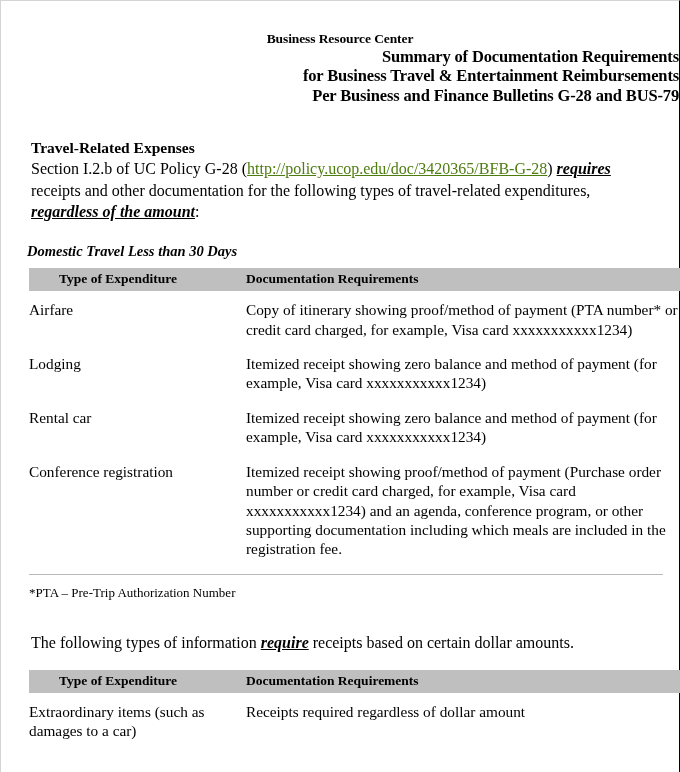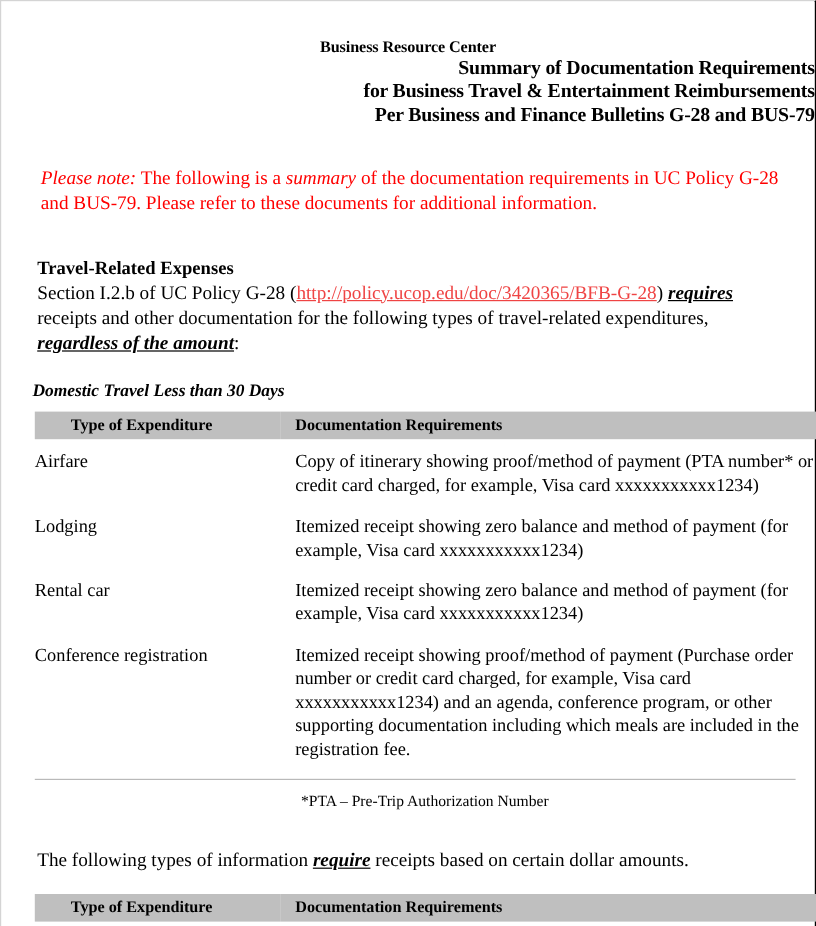--- a/index.html
+++ b/index.html
@@ -59,21 +59,21 @@
     font-weight: bold;
     font-size: 15.5px;
     margin: 34px 0 0 30px;
   }
   .body-para {
     font-size: 16px;
     line-height: 1.33;
     margin: 1px 28px 0 30px;
   }
   a.link {
-    color: #ef4444;
+    color: #4d7c0f;
     text-decoration: underline;
   }
   .biu {
     font-weight: bold;
     font-style: italic;
     text-decoration: underline;
   }
 
   
   .sub-head {
@@ -114,41 +114,39 @@
   .rule {
     height: 0;
     border-top: 1.5px solid #b9b9b9;
     margin: 9px 0 0 28px;
     width: 634px;
   }
   .footnote {
     font-size: 13px;
     margin: 10px 0 0 28px;
     font-family: "Liberation Serif", "DejaVu Serif", serif;
-    text-align: center;
   }
   .mid-para {
     font-size: 16px;
     margin: 33px 0 0 30px;
   }
   .table2-wrap { margin-top: 18px; }
 </style>
 </head>
 <body>
 
 <div class="page">
 
   <div class="title-block">
     <div class="title-line-small">Business Resource Center</div>
     <div class="title-line-big">Summary of Documentation Requirements</div>
     <div class="title-line-big">for Business Travel &amp; Entertainment Reimbursements</div>
     <div class="title-line-big">Per Business and Finance Bulletins G-28 and BUS-79</div>
   </div>
 
-  <div class="note"><span class="i">Please note:</span><span> The following is a </span><span class="i">summary</span><span> of the documentation requirements in UC Policy G-28 and BUS-79. Please refer to these documents for additional information.</span></div>
 
   <div class="section-head">Travel-Related Expenses</div>
   <div class="body-para"><span>Section I.2.b of UC Policy G-28 (</span><a class="link" href="#">http://policy.ucop.edu/doc/3420365/BFB-G-28</a><span>) </span><span class="biu">requires</span><span> receipts and other documentation for the following types of travel-related expenditures, </span><span class="biu">regardless of the amount</span><span>:</span></div>
 
   <div class="sub-head">Domestic Travel Less than 30 Days</div>
 
   <table class="doc-table">
     <tbody>
       <tr class="hdr-row">
         <td class="c1">Type of Expenditure</td>

